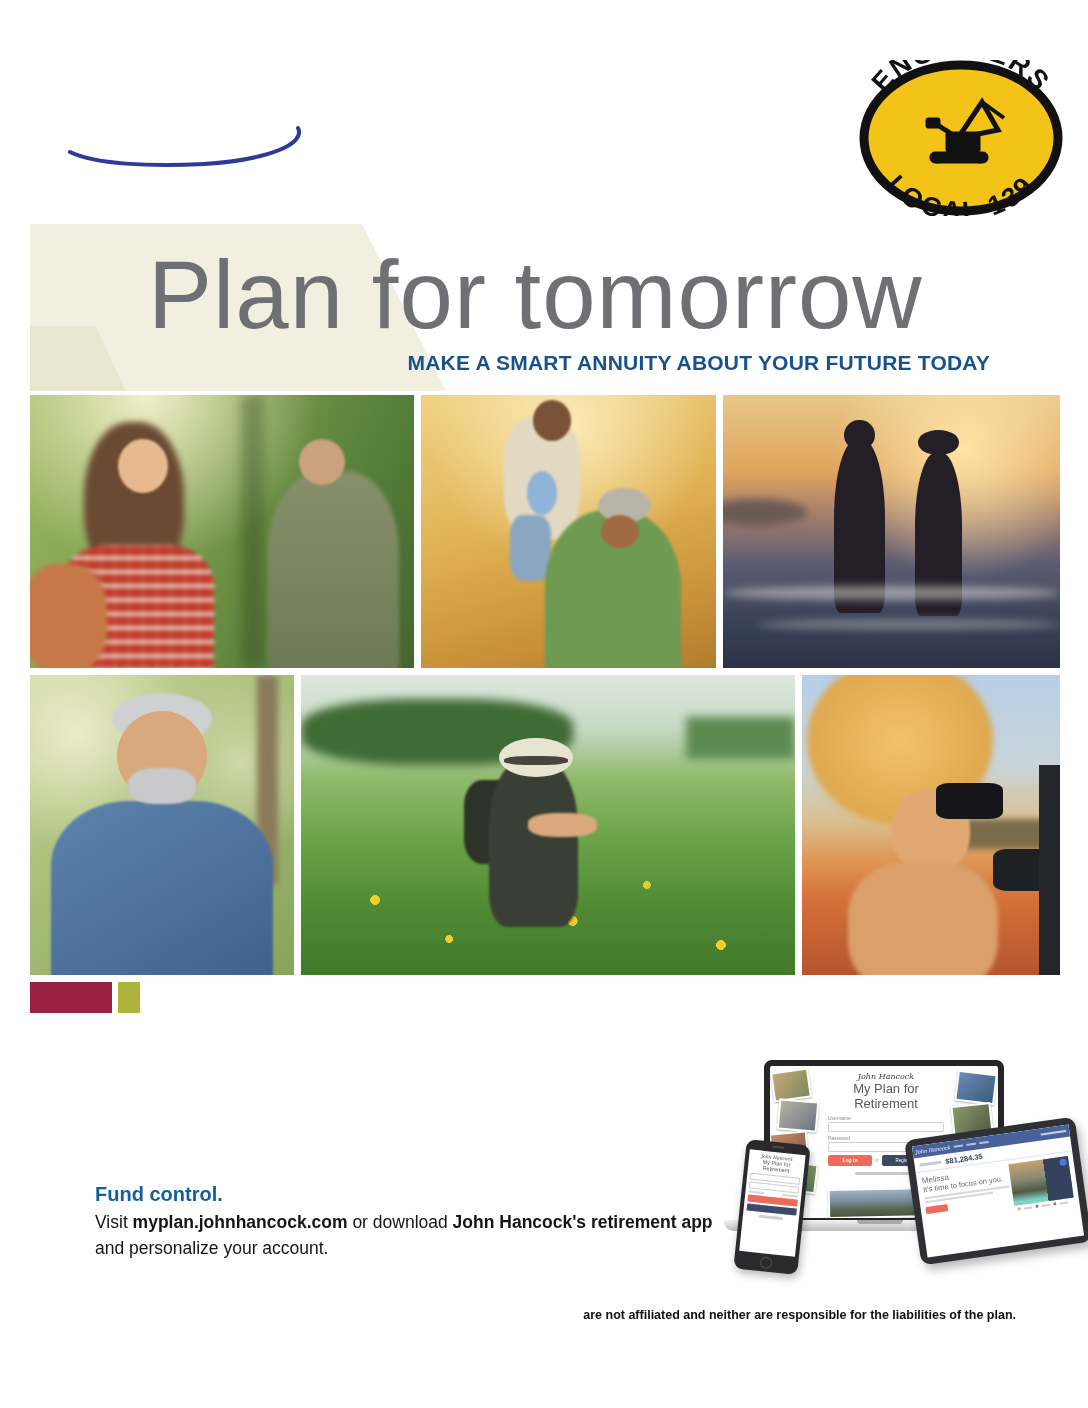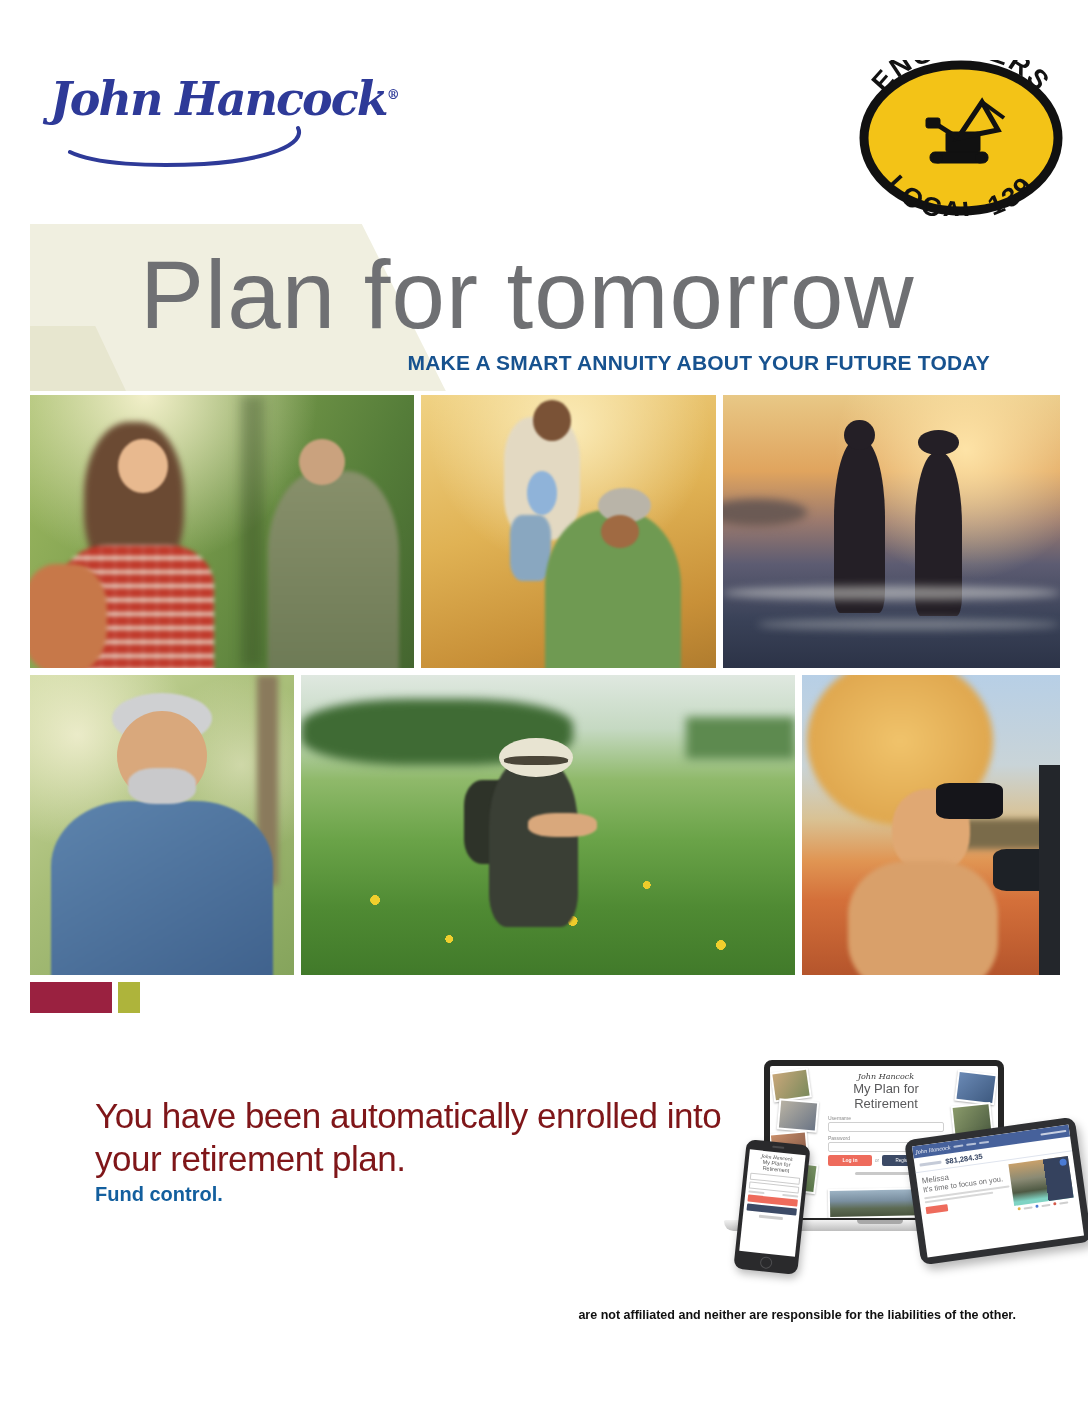--- a/index.html
+++ b/index.html
@@ -13,21 +13,21 @@
   .jh-logo sup{font-size:13px;letter-spacing:0;}
   .jh-flourish{position:absolute;left:4px;top:50px;}
 
   .badge{position:absolute;left:858px;top:60px;width:206px;height:156px;}
 
   
   .hero-band{position:absolute;left:30px;top:224px;width:420px;height:167px;background:#f0efe0;
         clip-path:polygon(0 0,79% 0,99% 100%,0 100%);}
   .hero-accent{position:absolute;left:30px;top:326px;width:96px;height:65px;background:#e7e6cf;
         clip-path:polygon(0 0,68% 0,100% 100%,0 100%);}
-  .hero-title{position:absolute;left:140px;top:240px;width:900px;font-size:96px;font-weight:100;
+  .hero-title{position:absolute;left:148px;top:240px;width:900px;font-size:96px;font-weight:100;
         color:#6f7073;letter-spacing:1px;white-space:nowrap;}
   .hero-subtitle{position:absolute;left:400px;top:351px;width:590px;text-align:right;
         font-size:21px;font-weight:bold;color:#17528f;letter-spacing:0.2px;}
 
   
   .photo{position:absolute;overflow:hidden;}
   .fig{position:absolute;}
   .p1{left:30px;top:395px;width:384px;height:273px;
       background:radial-gradient(circle at 30% 0%,rgba(253,247,214,.9) 0%,rgba(253,247,214,0) 45%),
                  linear-gradient(115deg,#9db861 0%,#7a9c4c 40%,#557d39 75%,#44652f 100%);}
@@ -128,21 +128,20 @@
   
   .footer{position:absolute;left:300px;top:1306px;width:716px;text-align:right;
         font-size:12.5px;font-weight:bold;color:#101010;line-height:1.45;}
 </style>
 </head>
 <body>
 
 <div class="page">
 
   <div class="jh-logo">
-    <span class="word"><span>John Hancock</span><sup>®</sup></span>
     <svg class="jh-flourish" width="260" height="50" viewBox="0 0 260 50">
       <path d="M244,6 C252,22 214,38 150,42 C96,45 40,42 16,30" fill="none" stroke="#2e3a98" stroke-width="4" stroke-linecap="round"></path>
     </svg>
   </div>
 
   <svg class="badge" viewBox="0 0 206 156">
     <ellipse cx="103" cy="78" rx="97" ry="73" fill="#f3c317" stroke="#111111" stroke-width="9"></ellipse>
     <defs>
       <path id="arcTop" d="M 26,95 A 86,68 0 1 1 180,95"></path>
       <path id="arcBot" d="M 26,62 A 86,68 0 1 0 180,62"></path>
@@ -224,22 +223,24 @@
     <div class="fig" style="left:35%;top:38%;width:30%;height:28%;background:#e0a873;border-radius:45%;filter:blur(1px);"></div>
     <div class="fig" style="left:52%;top:36%;width:26%;height:12%;background:#15151a;border-radius:20%;filter:blur(.5px);"></div>
     <div class="fig" style="left:18%;top:62%;width:58%;height:45%;background:#d9a06a;border-radius:40%;filter:blur(2px);"></div>
     <div class="fig" style="left:74%;top:58%;width:26%;height:14%;background:#1d2126;border-radius:20%;"></div>
     <div class="fig" style="left:92%;top:30%;width:8%;height:70%;background:#23262b;"></div>
   </div>
 
   <div class="bar-maroon"></div>
   <div class="bar-green"></div>
 
-  <div class="enroll-headline">You have been automatically enrolled into your retirement plan.</div>
   <div class="take-control">Fund control.</div>
+  <div class="enroll-body">
+    <span>Visit </span><b>myplan.johnhancock.com</b><span> or download </span><b>John Hancock's retirement app</b><span> and personalize your account.</span>
+  </div>
 
   <div class="devices">
 
     <div class="laptop-screen">
       <div class="thumb" style="left:2px;top:4px;width:34px;height:26px;transform:rotate(-8deg);">
           <div class="img" style="background:linear-gradient(130deg,#c9a77a,#7a8a5c);"></div>
         </div>
       <div class="thumb" style="left:8px;top:34px;width:36px;height:27px;transform:rotate(5deg);">
           <div class="img" style="background:linear-gradient(130deg,#b8b2a4,#6b7585);"></div>
         </div>
@@ -344,16 +345,16 @@
         <div class="ph-btn" style="background:#ee6b5c;"></div>
         <div class="ph-btn" style="background:#3c4a66;"></div>
         <div class="ph-centerbar"></div>
       </div>
       <div class="phone-home"></div>
     </div>
 
   </div>
 
   <div class="footer">
-    <div>are not affiliated and neither are responsible for the liabilities of the other.</div>
+    <div>are not affiliated and neither are responsible for the liabilities of the plan.</div>
   </div>
 
 </div>
 
 </body></html>

